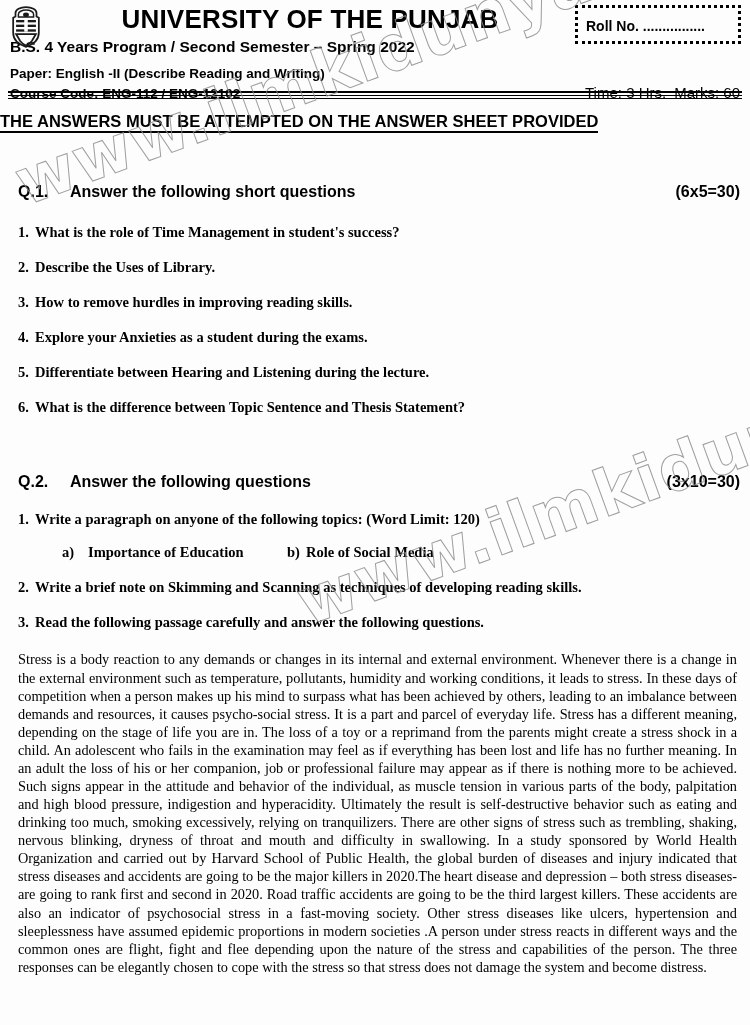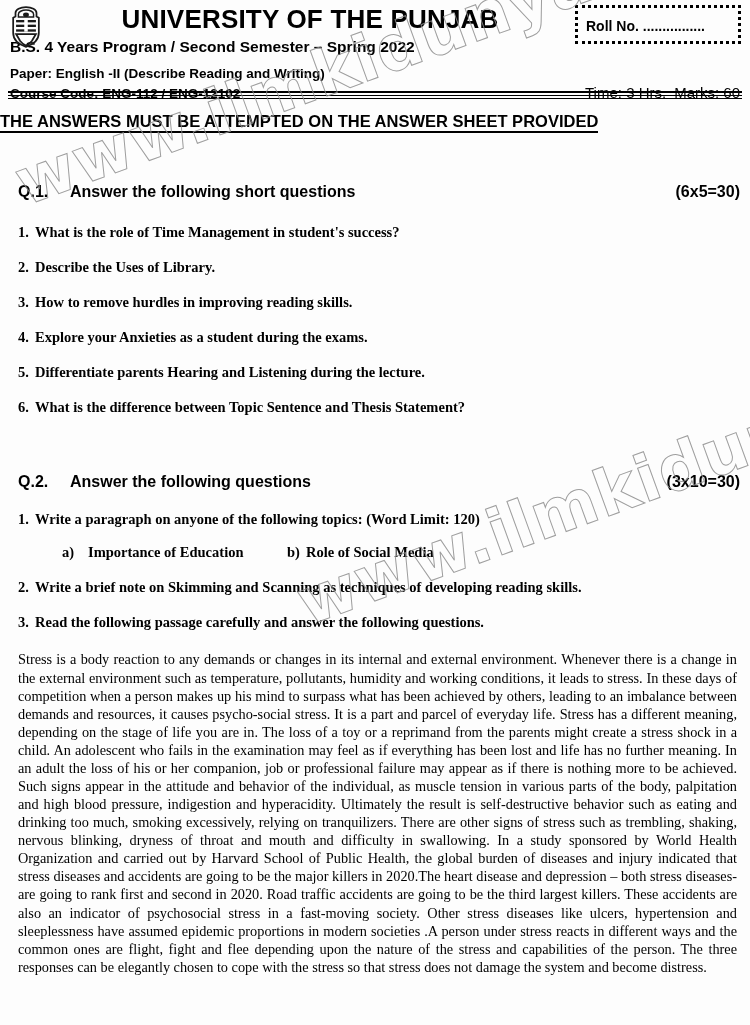--- a/index.html
+++ b/index.html
@@ -305,21 +305,21 @@
       <li>
           <span class="n">3.</span>
           <span>How to remove hurdles in improving reading skills.</span>
         </li>
       <li>
           <span class="n">4.</span>
           <span>Explore your Anxieties as a student during the exams.</span>
         </li>
       <li>
           <span class="n">5.</span>
-          <span>Differentiate parents Hearing and Listening during the lecture.</span>
+          <span>Differentiate between Hearing and Listening during the lecture.</span>
         </li>
       <li>
           <span class="n">6.</span>
           <span>What is the difference between Topic Sentence and Thesis Statement?</span>
         </li>
     </ul>
 
     <div class="qhead" id="q2head">
       <span class="qnum">Q.2.</span>
       <span class="qtext">Answer the following questions</span>

